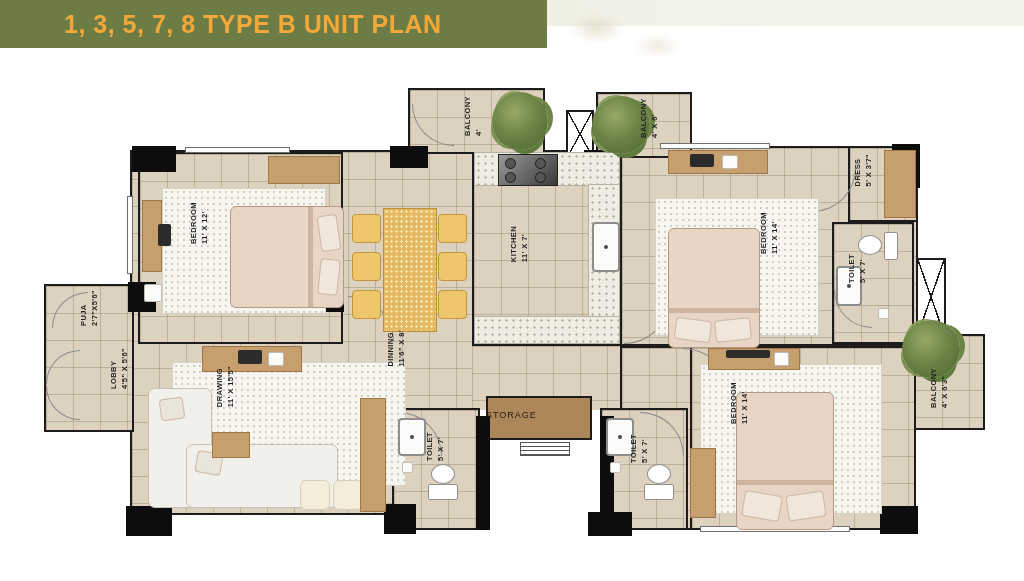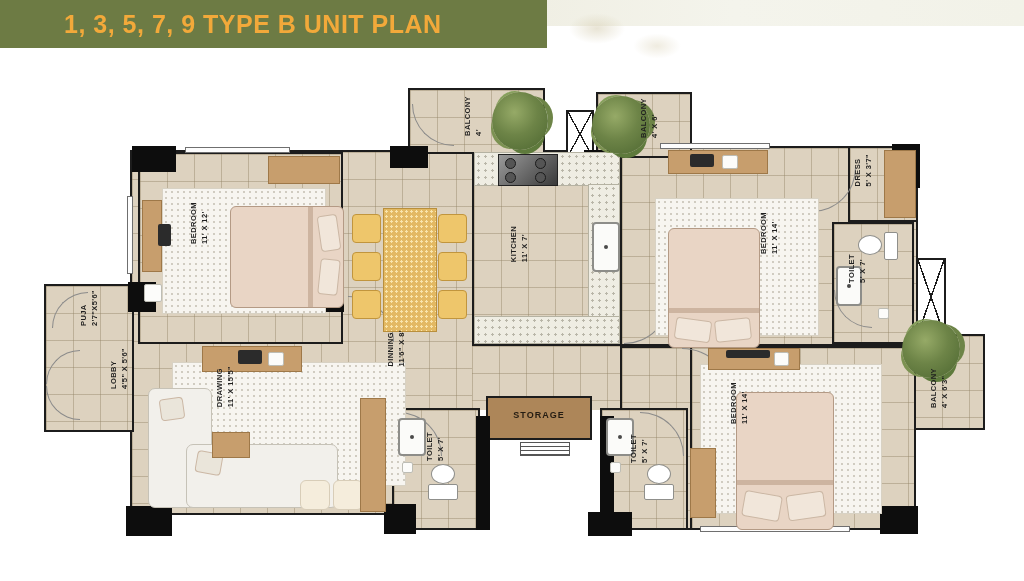--- a/index.html
+++ b/index.html
@@ -67,32 +67,32 @@
   .arc-tr{border-top:1.5px solid #8a8a8a;border-right:1.5px solid #8a8a8a;border-top-right-radius:100%;}
   .arc-bl{border-bottom:1.5px solid #8a8a8a;border-left:1.5px solid #8a8a8a;border-bottom-left-radius:100%;}
   .arc-br{border-bottom:1.5px solid #8a8a8a;border-right:1.5px solid #8a8a8a;border-bottom-right-radius:100%;}
   .steps{position:absolute;background:repeating-linear-gradient(#fff 0 3px,#555 3px 4px);
          border:1px solid #555;}
 
   .vlabel{position:absolute;writing-mode:vertical-rl;transform:rotate(180deg);
           font-size:7.5px;font-weight:700;color:#1f1f1f;letter-spacing:.4px;line-height:1.5;
           white-space:nowrap;z-index:30;}
   .vlabel span{display:block;}
-  .hlabel{position:absolute;font-size:9px;font-weight:700;color:#241c12;letter-spacing:1px;
-          z-index:30;text-align:center;}
+  .hlabel{position:absolute;font-size:9px;font-weight:400;color:#241c12;letter-spacing:1px;
+          z-index:30;}
   .dark{position:absolute;background:#2b2b2b;border-radius:2px;}
   .whitebox{position:absolute;background:#fcfcfa;border:1px solid #bdbdb5;border-radius:2px;}
 </style>
 </head>
 <body>
 
 <div class="wm-band"></div>
 <div class="wm-leaf"></div>
 <div class="banner">
-  <h1>1, 3, 5, 7, 9 TYPE B UNIT PLAN</h1>
+  <h1>1, 3, 5, 7, 8 TYPE B UNIT PLAN</h1>
 </div>
 
 <div class="tile room" style="left:130px;top:150px;width:345px;height:365px;"></div>
 <div class="tile room" style="left:44px;top:284px;width:90px;height:148px;"></div>
 <div class="tile room" style="left:472px;top:150px;width:150px;height:196px;"></div>
 <div class="tile open" style="left:472px;top:346px;width:218px;height:64px;"></div>
 <div class="tile room" style="left:620px;top:146px;width:298px;height:200px;"></div>
 <div class="tile room" style="left:620px;top:346px;width:296px;height:184px;"></div>
 <div class="tile room" style="left:408px;top:88px;width:137px;height:66px;"></div>
 <div class="tile room" style="left:596px;top:92px;width:96px;height:66px;"></div>

